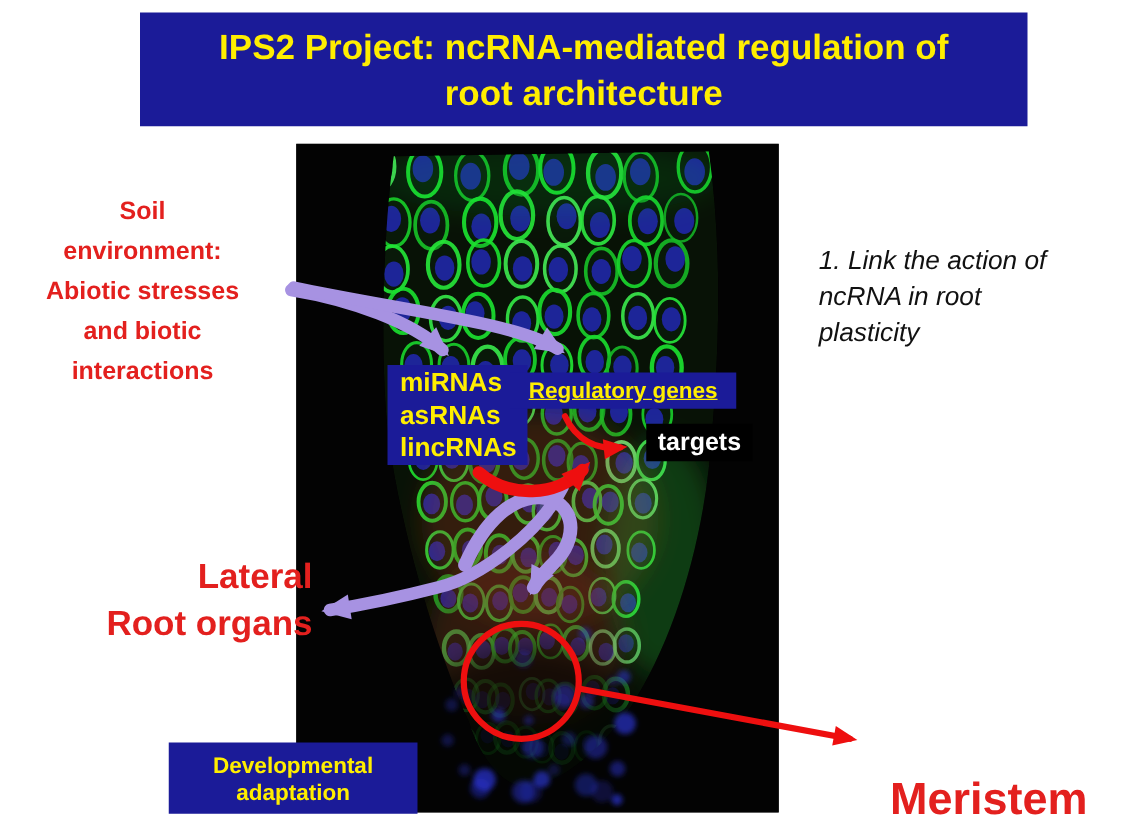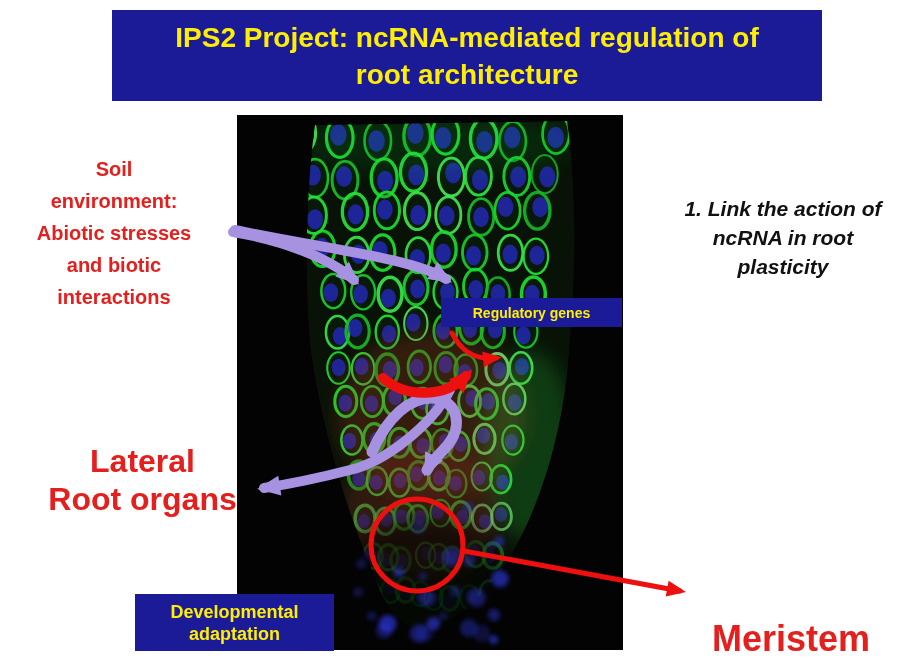--- a/index.html
+++ b/index.html
@@ -23,45 +23,45 @@
   .photo{
     left:237px;top:115px;width:386px;height:535px;background:#000;z-index:1;
   }
   .photo svg{display:block;}
 
   .soil-text{
     left:8px;top:153px;width:212px;text-align:center;
     color:var(--red-text,#e3201e);font-weight:bold;font-size:20px;line-height:32px;z-index:4;
   }
   .lateral-text{
-    left:35px;top:442px;width:215px;text-align:center;
-    color:var(--red-text,#e3201e);font-weight:bold;font-size:32px;line-height:38px;z-index:4;
+    left:35px;top:442px;width:215px;text-align:right;
+    color:var(--red-text,#e3201e);font-weight:bold;font-size:28px;line-height:38px;z-index:4;
   }
   .meristem-text{
     left:712px;top:578px;width:200px;text-align:left;
     color:var(--red-text,#e3201e);font-weight:bold;font-size:36px;z-index:4;margin-top:40px;
   }
   .objective{
-    left:655px;width:256px;text-align:center;color:var(--objectives-text,#111);
-    font-weight:bold;font-style:italic;font-size:21px;line-height:29px;z-index:4;
+    left:655px;width:256px;color:var(--objectives-text,#111);
+    font-weight:normal;font-style:italic;font-size:21px;line-height:29px;z-index:4;
   }
   .objective-1{top:194px;}
   .objective-2{top:337px;}
 
   .box{
     background:var(--navy,#1b1b98);color:var(--yellow,#ffee00);
     font-weight:bold;z-index:5;
   }
   .box-ncrnas{
     left:310px;top:292px;width:112px;height:80px;
     font-size:21px;line-height:26px;padding-left:10px;box-sizing:border-box;padding-top:2px;
   }
   .box-reggenes{
-    left:441px;top:298px;width:181px;height:29px;
-    display:flex;align-items:center;justify-content:center;font-size:14px;
+    left:408px;top:298px;width:181px;height:29px;
+    display:flex;align-items:center;justify-content:center;font-size:18px;text-decoration:underline;
   }
   .box-targets{
     left:517px;top:339px;width:85px;height:30px;
     background:var(--targets-bg,#000);color:var(--targets-text,#fff);
     display:flex;align-items:center;justify-content:center;
     font-weight:bold;font-size:20px;z-index:5;
   }
   .box-devadapt{
     left:135px;top:594px;width:199px;height:57px;
     display:flex;align-items:center;justify-content:center;text-align:center;
@@ -353,23 +353,27 @@
 
   <div class="abs soil-text pre">Soil
 environment:
 Abiotic stresses
 and biotic
 interactions</div>
 
   <div class="abs lateral-text pre">Lateral
 Root organs</div>
 
+  <div class="abs box box-ncrnas pre">miRNAs
+asRNAs
+lincRNAs</div>
 
   <div class="abs box box-reggenes">Regulatory genes</div>
 
+  <div class="abs box-targets">targets</div>
 
   <div class="abs box box-devadapt pre">Developmental
 adaptation</div>
 
   <div class="abs objective objective-1 pre">1.   Link the action of
 ncRNA in root
 plasticity</div>
 
 
   <div class="abs meristem-text">Meristem</div>

